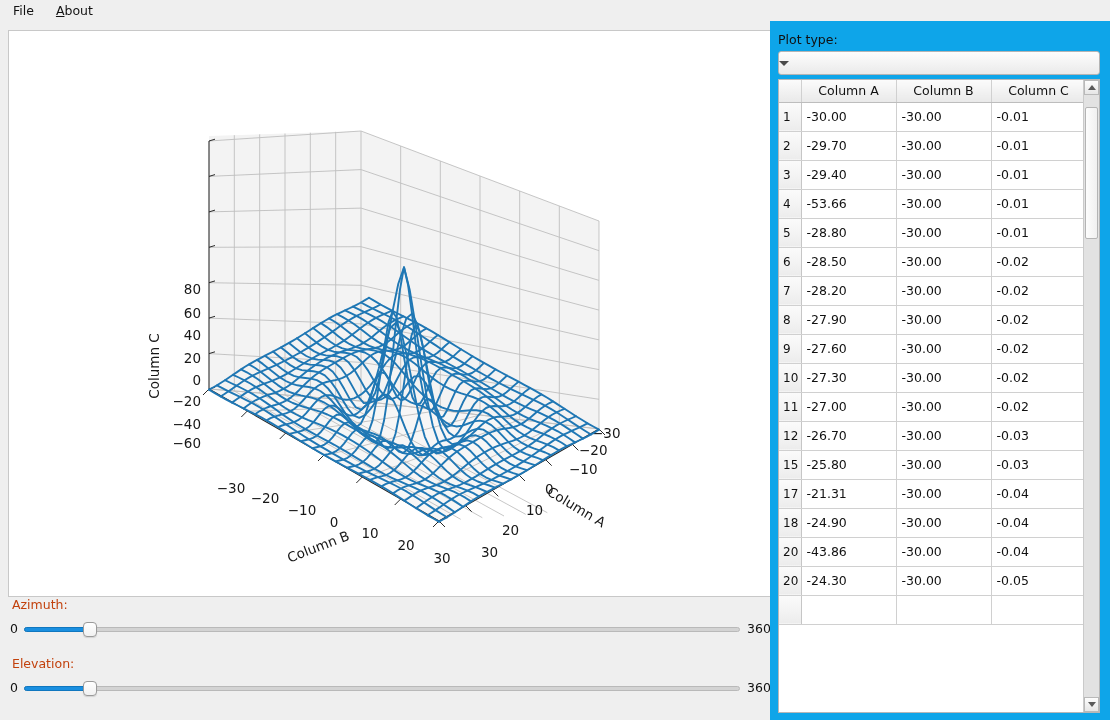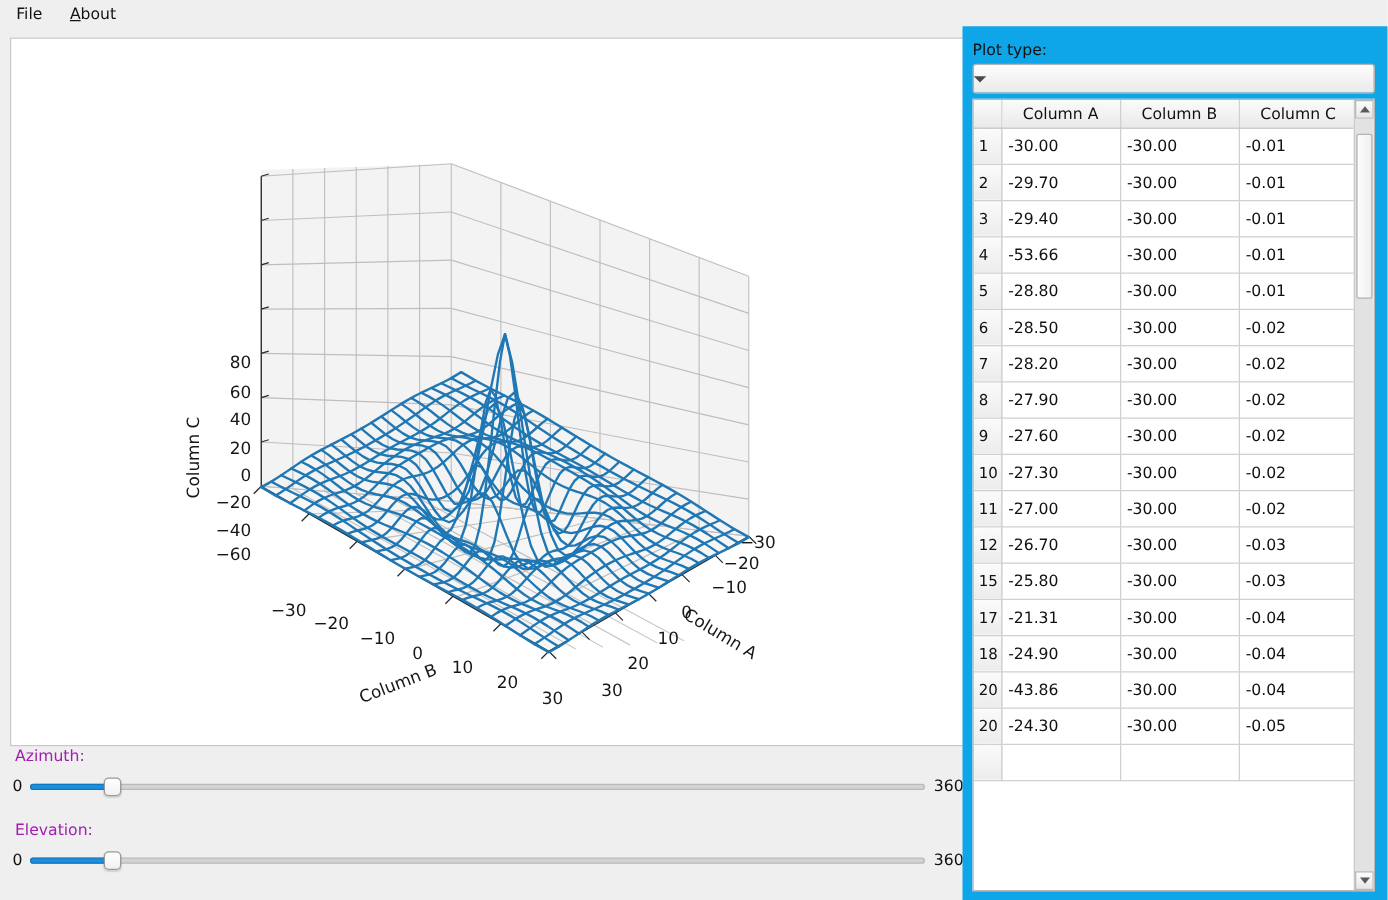--- a/index.html
+++ b/index.html
@@ -28,21 +28,21 @@
 
   .plot-frame{
     position:absolute;left:8px;top:9px;width:762px;height:565px;
     background:#ffffff;border:1px solid #c8c8c8;overflow:hidden;
   }
   .plot-canvas{position:absolute;left:0;top:0;width:760px;height:563px;}
 
   
   .slider-block{position:absolute;left:0;}
   .slider-label{
-    position:absolute;left:12px;font-size:12.5px;color:#a21caf;white-space:nowrap;
+    position:absolute;left:12px;font-size:12.5px;color:#c2410c;white-space:nowrap;
   }
   .slider-row{position:absolute;left:0;height:20px;}
   .slider-min,.slider-max{
     position:absolute;font-size:12.5px;color:#111;top:0;line-height:20px;
   }
   .slider-track-wrap{position:absolute;height:20px;}
   .slider-track{
     position:absolute;top:8px;left:0;height:5px;width:100%;
     background:#d3d3d3;border:1px solid #b9b9b9;border-radius:3px;box-sizing:border-box;
   }

